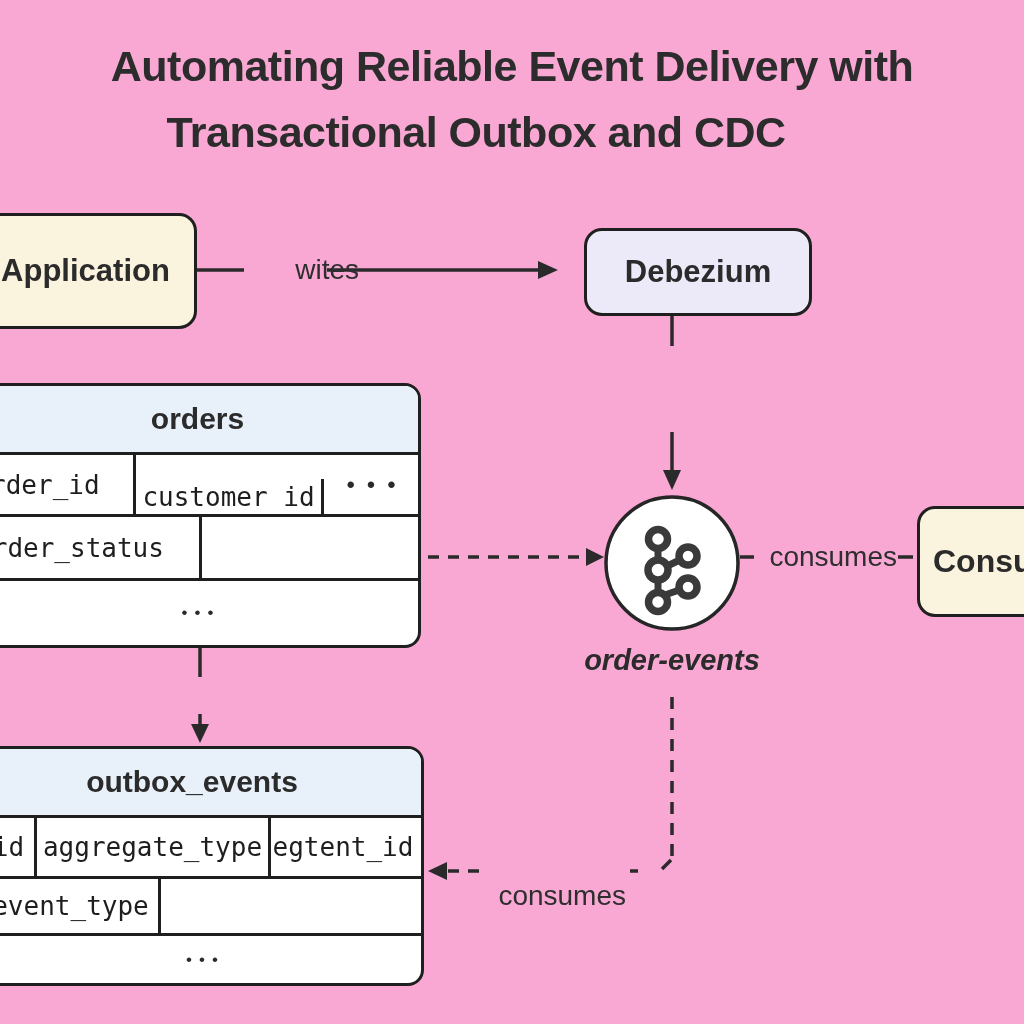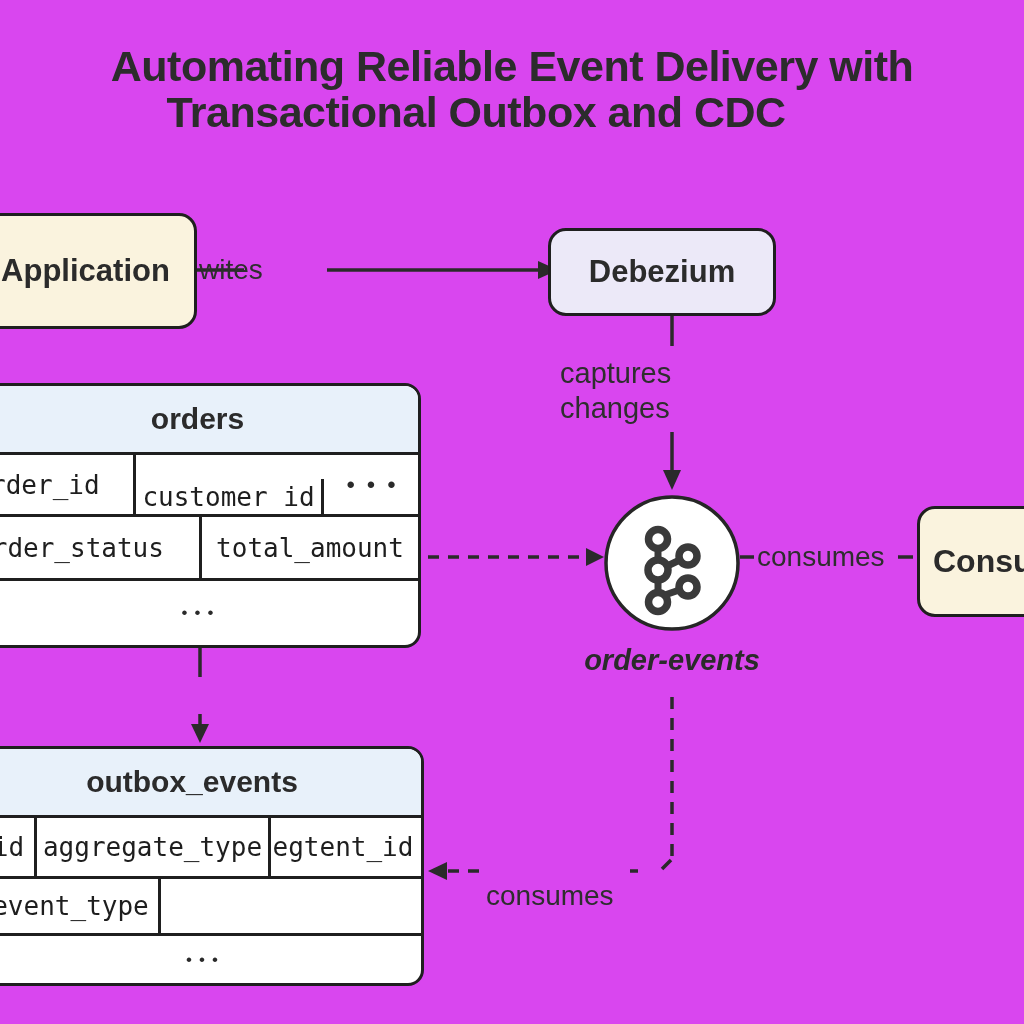--- a/index.html
+++ b/index.html
@@ -1,33 +1,33 @@
 <!DOCTYPE html>
 <html><head>
 <meta charset="utf-8">
 <style>
   * { box-sizing: border-box; margin: 0; padding: 0; }
   html,body { background:#ffffff; }
   .stage {
     position: relative; width: 1024px; height: 1024px;
-    background: #d946ef; overflow: hidden;
+    background: #f9a8d4; overflow: hidden;
     font-family: "Liberation Sans", sans-serif; color: #2b2b2b;
   }
   .title-line {
     position: absolute; font-weight: 700; font-size: 43px;
     letter-spacing: -0.5px; color: #2c2c2c; text-align: center; white-space: nowrap;
   }
   .node {
     position: absolute; border: 3.5px solid #1f1f1f; border-radius: 18px;
     display: flex; align-items: center; justify-content: center;
     font-weight: 700; font-size: 31px; color: #2b2b2b; white-space: nowrap;
   }
   .edge-label {
     position: absolute; font-size: 28px; color: #2e2e2e;
-    text-align: left; white-space: pre-line; line-height: 35px;
+    text-align: right; white-space: pre-line; line-height: 35px;
   }
   .topic-label {
     position: absolute; font-size: 29px; font-weight: 700; color: #2b2b2b;
     text-align: center; white-space: nowrap;
   }
   .dtable {
     position: absolute; background: #ffffff; border: 3.5px solid #1f1f1f;
     border-radius: 16px; overflow: hidden;
   }
   .thead {
@@ -46,21 +46,21 @@
   .dots-big { font-family: "Liberation Sans", sans-serif; font-size: 24px; letter-spacing: 12px; text-indent: 12px; color:#2a2a2a; }
   .dots-small { font-family: "Liberation Sans", sans-serif; font-size: 17px; letter-spacing: 7px; text-indent: 7px; color:#2a2a2a; }
   svg.connectors { position: absolute; left: 0; top: 0; }
 </style>
 </head>
 <body>
 
 <div class="stage">
 
   <div class="title-line" id="t1" style="left:0; width:1024px; top:42px;">Automating Reliable Event Delivery with</div>
-  <div class="title-line" id="t2" style="left:0; width:952px; top:88px;">Transactional Outbox and CDC</div>
+  <div class="title-line" id="t2" style="left:0; width:952px; top:108px;">Transactional Outbox and CDC</div>
 
   <svg class="connectors" width="1024" height="1024" viewBox="0 0 1024 1024">
     <g stroke="#2a2a2a" stroke-width="3.5" fill="none">
 
       <line x1="197" y1="270" x2="244" y2="270"></line>
       <line x1="327" y1="270" x2="539" y2="270"></line>
 
       <line x1="672" y1="316" x2="672" y2="346"></line>
 
       <line x1="672" y1="432" x2="672" y2="472"></line>
@@ -101,50 +101,47 @@
         <circle cx="688" cy="556" r="9"></circle>
         <circle cx="688" cy="587" r="9"></circle>
       </g>
     </g>
   </svg>
 
   <div class="node" style="left:-40px; top:213px; width:237px; height:116px; background:#FAF3DE; padding-left:14px;">
     <span>Application</span>
   </div>
 
-  <div class="node" style="left:548px; top:228px; width:228px; height:88px; background:#ECE9F8;">
+  <div class="node" style="left:584px; top:228px; width:228px; height:88px; background:#ECE9F8;">
     <span>Debezium</span>
   </div>
 
   <div class="node" style="left:917px; top:506px; width:175px; height:111px; background:#FAF3DE; font-size:32px; justify-content:flex-start; padding-left:13px;">
     <span>Consumer</span>
   </div>
 
   <div class="edge-label" style="left:199px; top:252px; width:160px;">wites</div>
 
-  <div class="edge-label" style="left:560px; top:356px; width:220px; font-size:29px;">captures
-changes</div>
 
 
   <div class="edge-label" style="left:757px; top:539px; width:140px;">consumes</div>
 
   <div class="edge-label" style="left:486px; top:853px; width:140px;margin-top:25px;">consumes</div>
 
   <div class="topic-label" style="left:542px; top:644px; width:260px;font-style:italic;">order-events</div>
 
   <div class="dtable" style="left:-62px; top:383px; width:483px; height:265px;">
     <div class="thead" style="height:69px; padding-left:36px;">orders</div>
     <div class="trow" style="height:62px;">
       <div class="tcell br" style="width:195px;">order_id</div>
       <div class="tcell br" style="width:188px;margin-top:24px;">customer id</div>
       <div class="tcell dots-big" style="width:94px;">•••</div>
     </div>
     <div class="trow" style="height:64px;">
       <div class="tcell br" style="width:261px;">order_status</div>
-      <div class="tcell" style="width:216px;">total_amount</div>
     </div>
     <div class="trow last" style="height:64px;">
       <div class="tcell dots-small" style="width:477px; padding-left:36px;">•••</div>
     </div>
   </div>
 
   <div class="dtable" style="left:-20px; top:746px; width:444px; height:240px;">
     <div class="thead" style="height:69px; padding-right:20px;">outbox_events</div>
     <div class="trow" style="height:61px;">
       <div class="tcell br" style="width:54px;">id</div>

